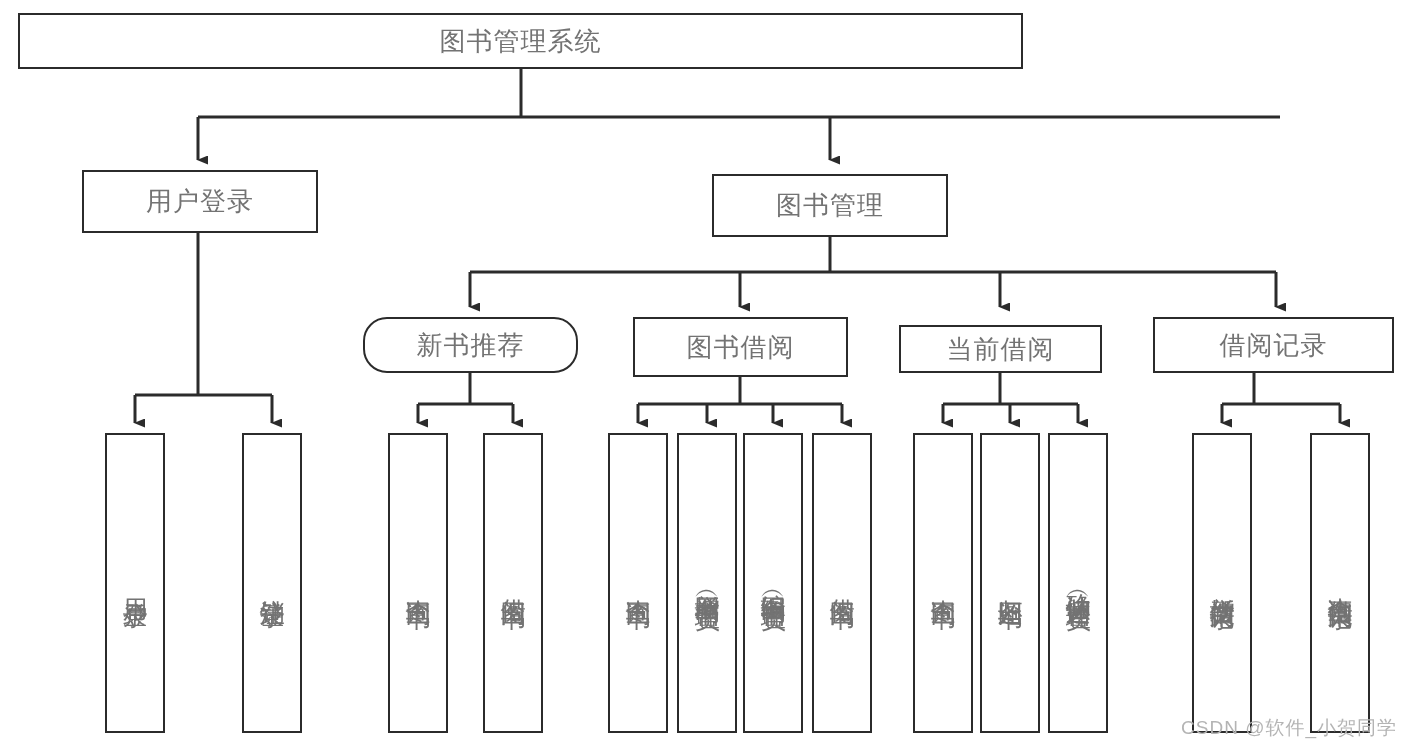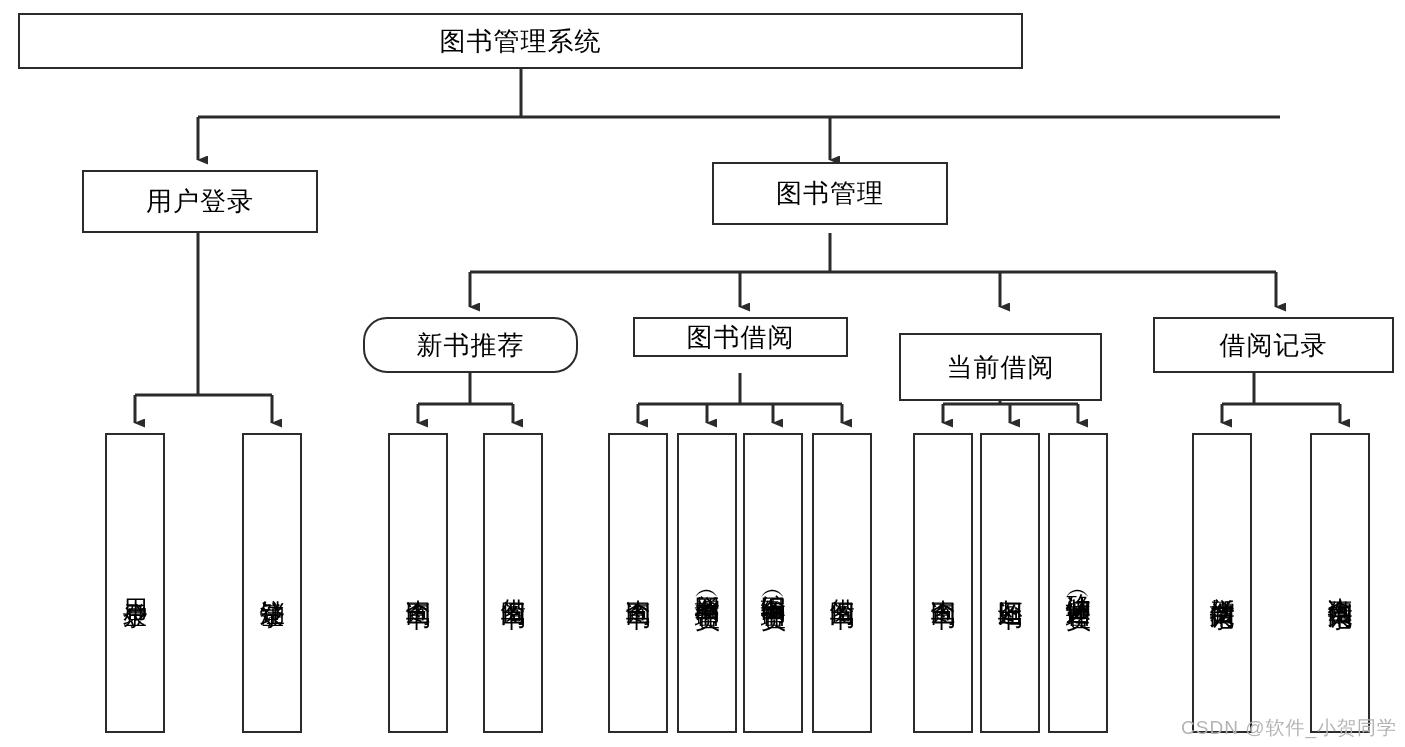--- a/index.html
+++ b/index.html
@@ -26,21 +26,21 @@
     pointer-events: none;
   }
   .node {
     position: absolute;
     box-sizing: border-box;
     background: #ffffff;
     border: 2.5px solid #2b2b2b;
     display: flex;
     align-items: center;
     justify-content: center;
-    color: #000000;
+    color: #737373;
   }
   .node.horiz {
     font-size: 26px;
     letter-spacing: 1px;
     line-height: 1.1;
   }
   .node.root {
     font-size: 26px;
   }
   .node.vert {
@@ -125,31 +125,31 @@
     </g>
   </svg>
 
   <div class="node horiz root" style="left:18px; top:13px; width:1005px; height:56px;">
     <span>图书管理系统</span>
   </div>
 
   <div class="node horiz" style="left:82px; top:170px; width:236px; height:63px;">
     <span>用户登录</span>
   </div>
-  <div class="node horiz" style="left:712px; top:162px; width:236px; height:63px;">
+  <div class="node horiz" style="left:712px; top:174px; width:236px; height:63px;">
     <span>图书管理</span>
   </div>
 
   <div class="node horiz" style="left:363px; top:317px; width:215px; height:56px;border-radius:24px;">
     <span>新书推荐</span>
   </div>
-  <div class="node horiz" style="left:633px; top:317px; width:215px; height:40px;">
+  <div class="node horiz" style="left:633px; top:317px; width:215px; height:60px;">
     <span>图书借阅</span>
   </div>
-  <div class="node horiz" style="left:899px; top:333px; width:203px; height:68px;text-align:center;">
+  <div class="node horiz" style="left:899px; top:325px; width:203px; height:48px;text-align:center;">
     <span>当前借阅</span>
   </div>
   <div class="node horiz" style="left:1153px; top:317px; width:241px; height:56px;">
     <span>借阅记录</span>
   </div>
 
   <div class="node vert" style="left:105px; top:433px; width:60px; height:300px;">
     <span>用户登录</span>
   </div>
   <div class="node vert" style="left:242px; top:433px; width:60px; height:300px;">

